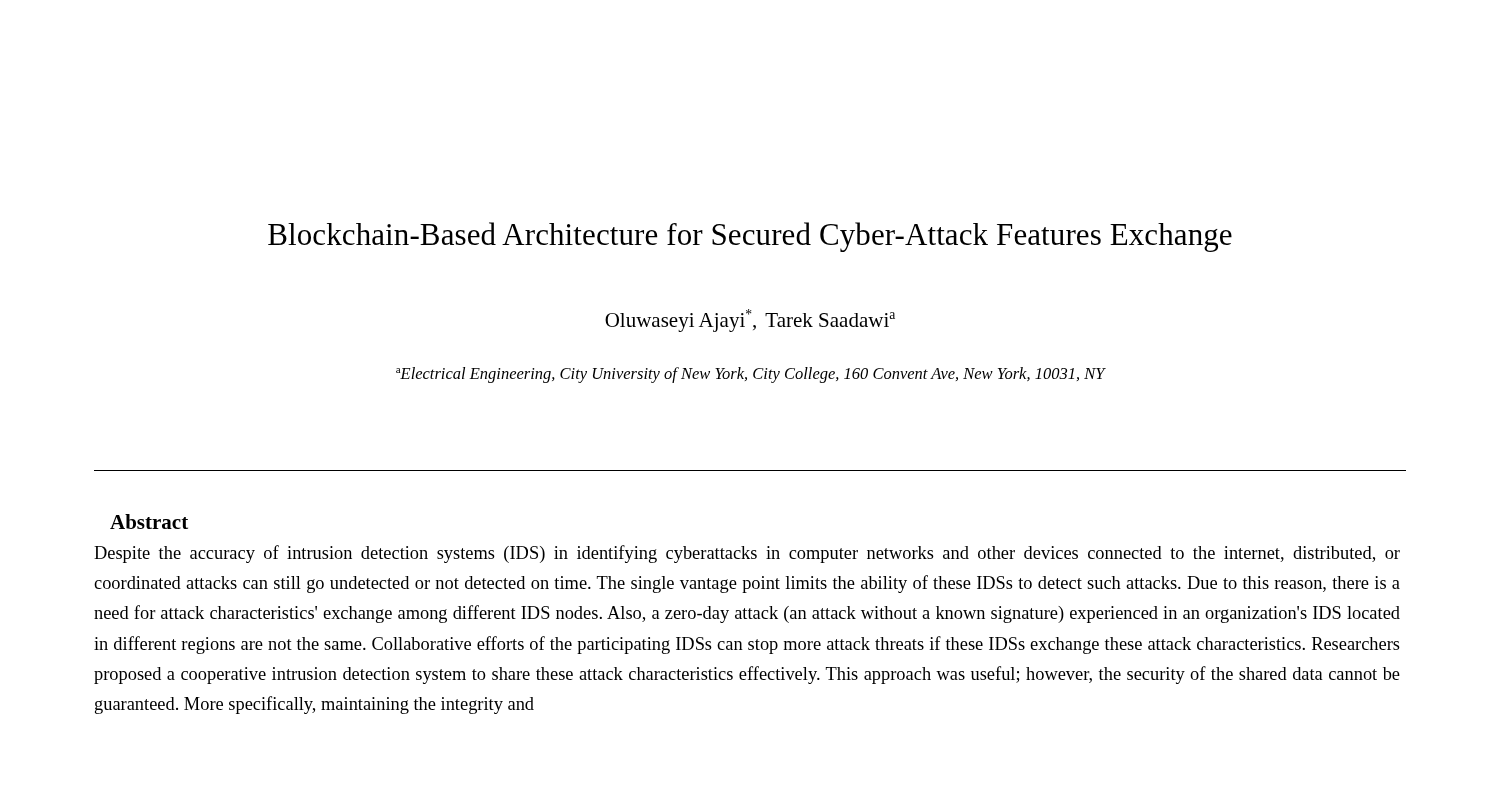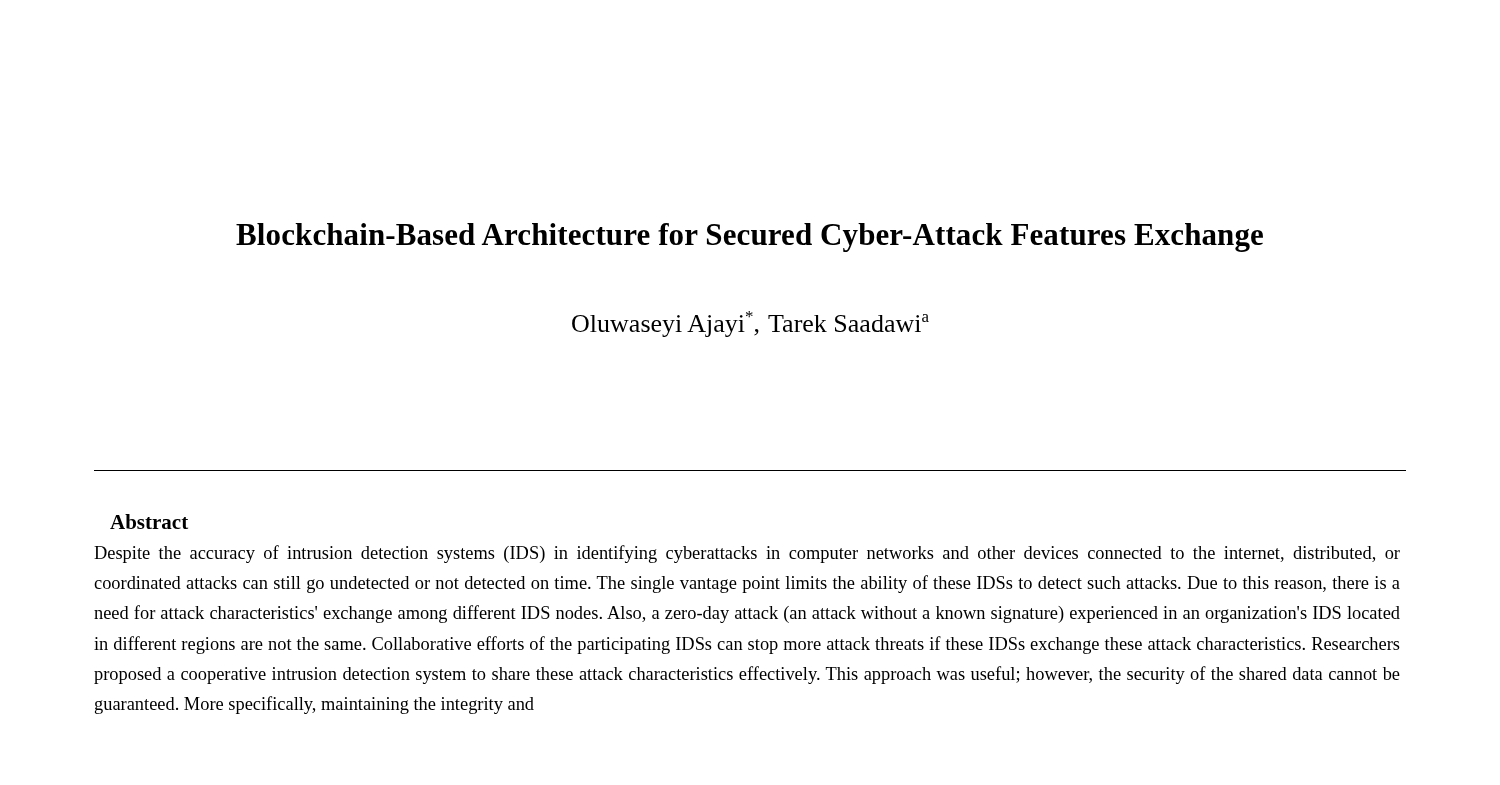--- a/index.html
+++ b/index.html
@@ -17,29 +17,29 @@
   .page {
     position: relative;
     width: 1500px;
     height: 785px;
     box-sizing: border-box;
     padding: 0 94px;
   }
   .title {
     text-align: center;
     font-size: 31px;
-    font-weight: 700;
+    font-weight: 400;
     letter-spacing: 0.1px;
     margin: 0;
     padding-top: 216px;
     line-height: 1.2;
   }
   .authors {
     text-align: center;
-    font-size: 26px;
+    font-size: 21px;
     margin: 0;
     padding-top: 54px;
     line-height: 1.3;
   }
   .authors .sep {
     display: inline-block;
     width: 8px;
   }
   sup {
     font-size: 0.65em;
@@ -92,20 +92,23 @@
 <body>
 
 <div class="page">
 
   <h1 class="title">Blockchain-Based Architecture for Secured Cyber-Attack Features Exchange</h1>
 
   <p class="authors">
     <span>Oluwaseyi Ajayi</span><sup>*</sup>,<span class="sep"></span><span>Tarek Saadawi</span><sup>a</sup>
   </p>
 
+  <p class="affiliation">
+    <span class="aff-mark">a</span><span>Electrical Engineering, City University of New York, City College, 160 Convent Ave, New York, 10031, NY</span>
+  </p>
 
   <div class="rule"></div>
 
   <h2 class="abstract-heading">Abstract</h2>
 
   <p class="abstract-body">Despite the accuracy of intrusion detection systems (IDS) in identifying cyberattacks in computer networks and other devices connected to the internet, distributed, or coordinated attacks can still go undetected or not detected on time. The single vantage point limits the ability of these IDSs to detect such attacks.  Due to this reason,  there is a need for attack characteristics' exchange among different IDS nodes. Also, a zero-day attack (an attack without a known signature) experienced in an organization's IDS located in different regions are not the same.  Collaborative efforts of the participating IDSs can stop more attack threats if these IDSs exchange these attack characteristics. Researchers proposed a cooperative intrusion detection system to share these attack characteristics effectively.  This approach was useful; however,  the security  of  the  shared  data  cannot  be  guaranteed.  More  specifically,  maintaining  the  integrity  and</p>
 
 </div>
 
 </body></html>

